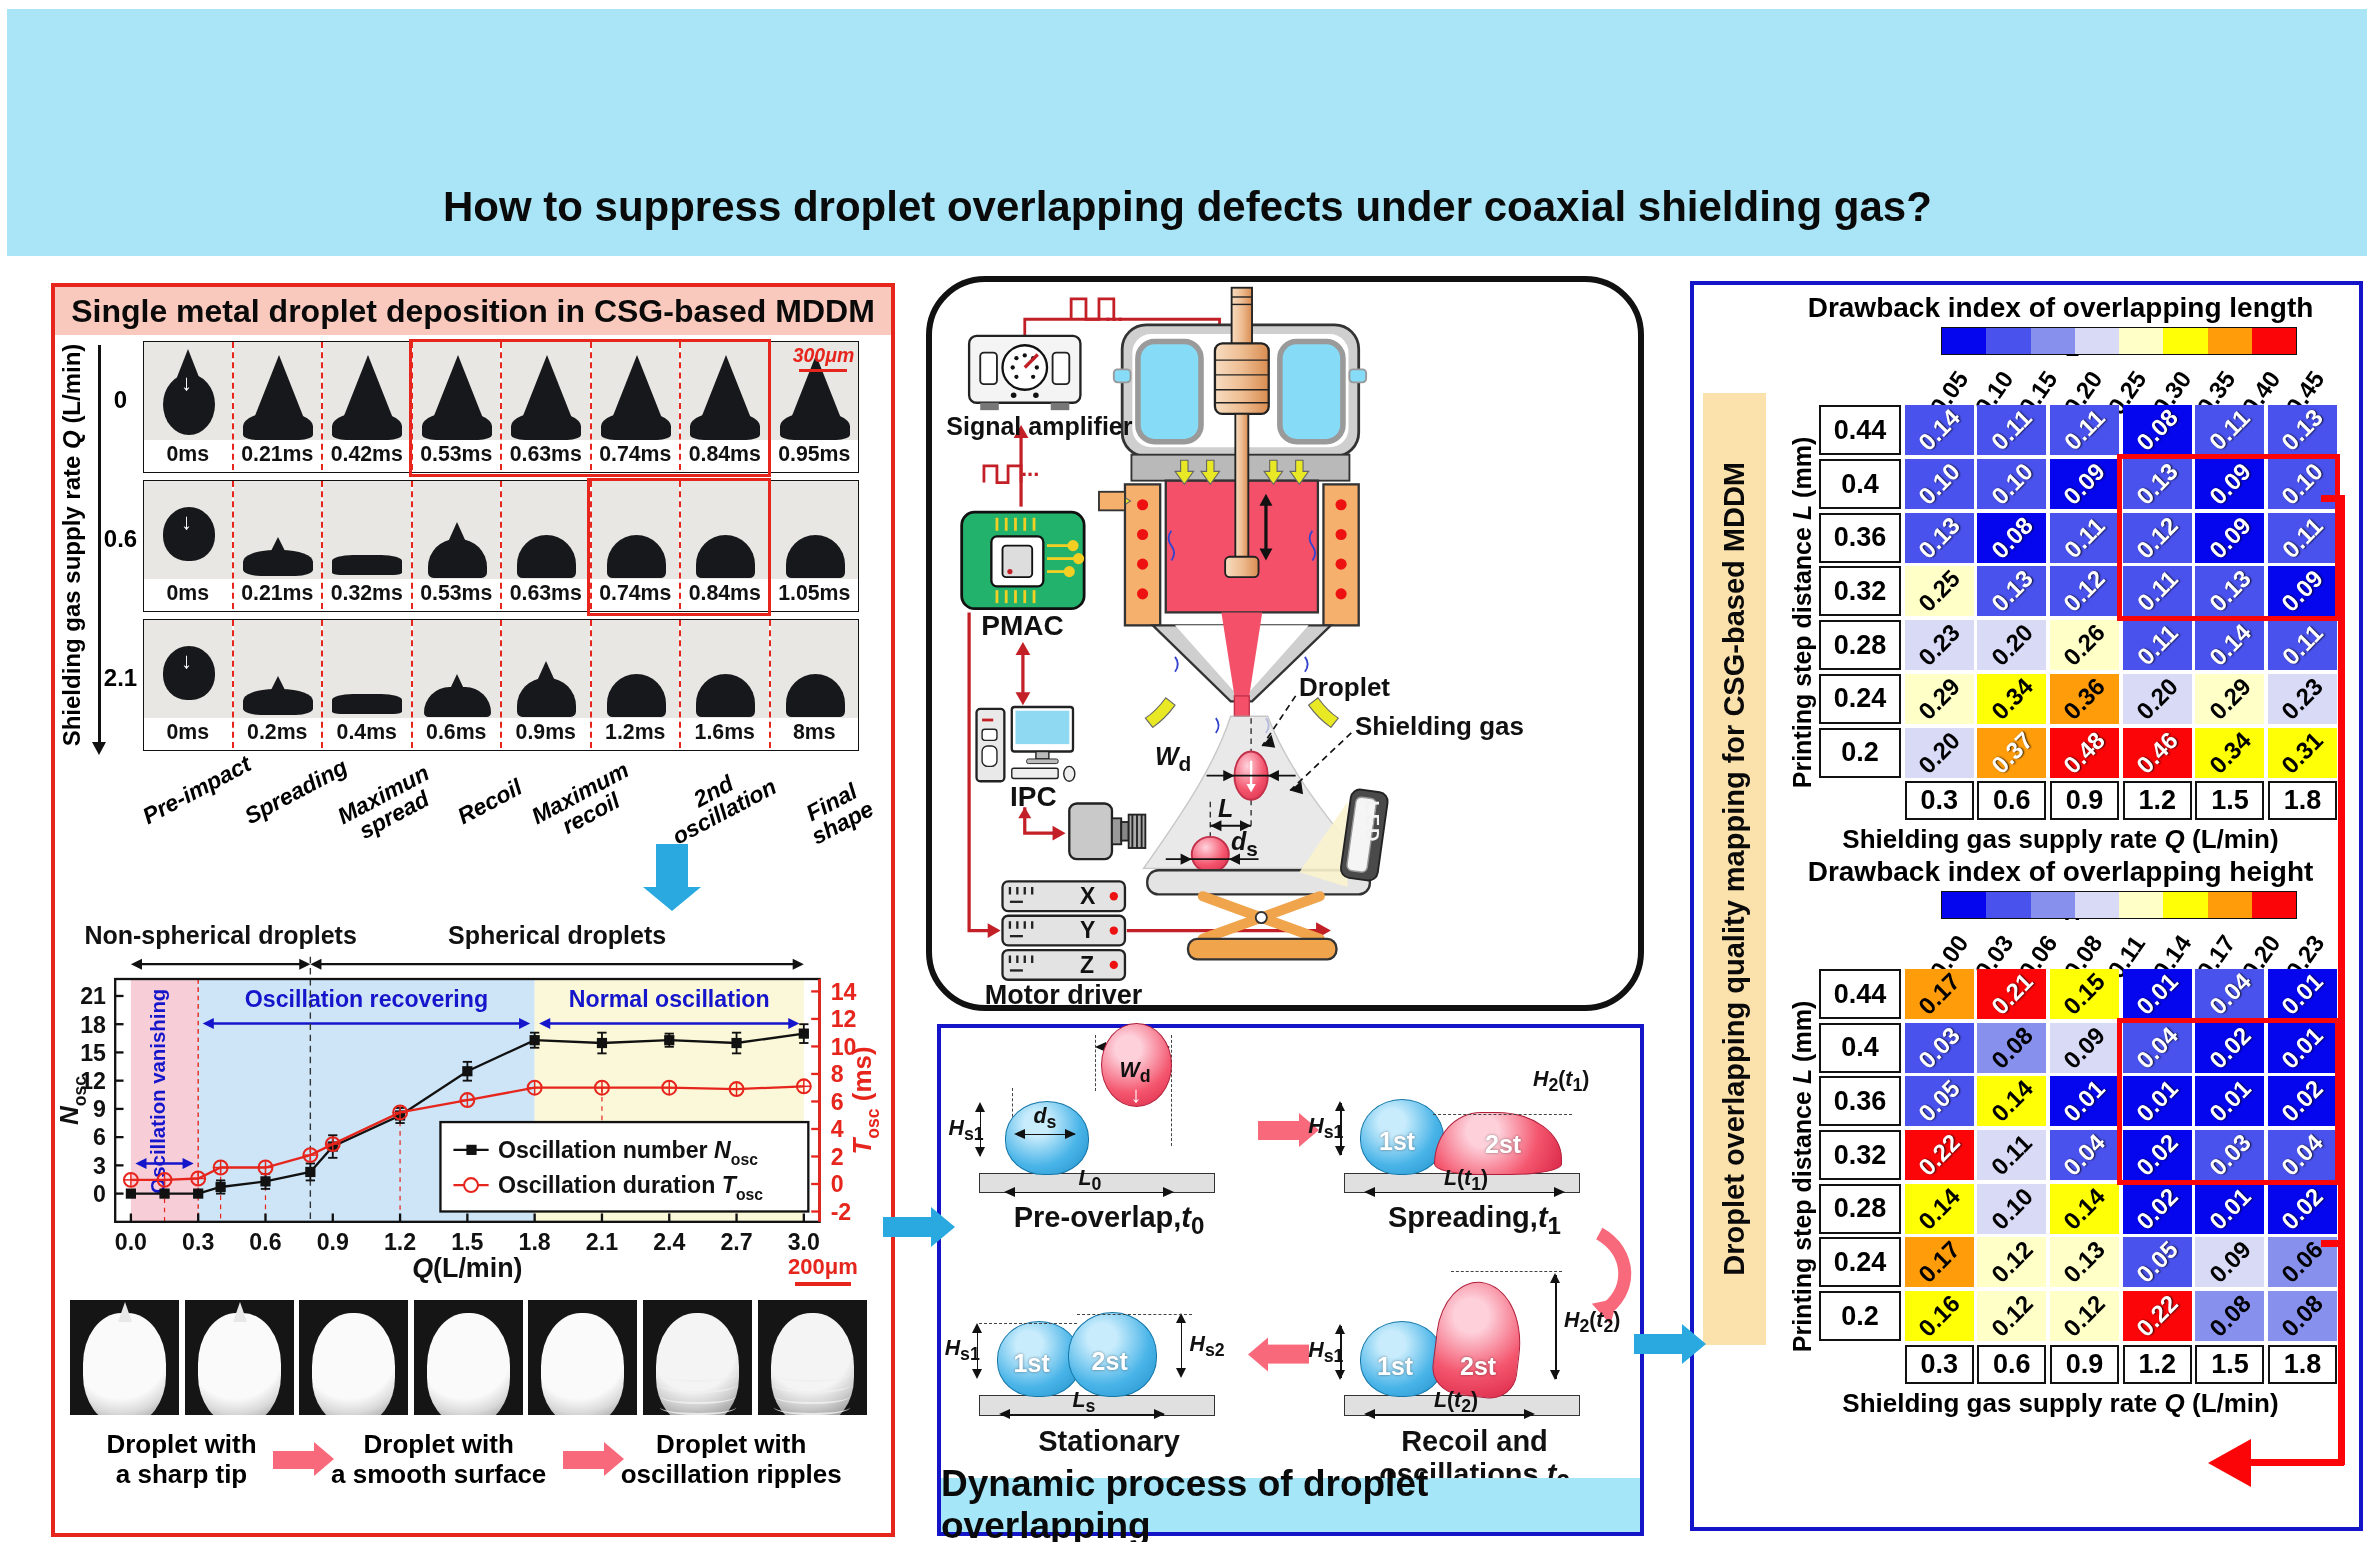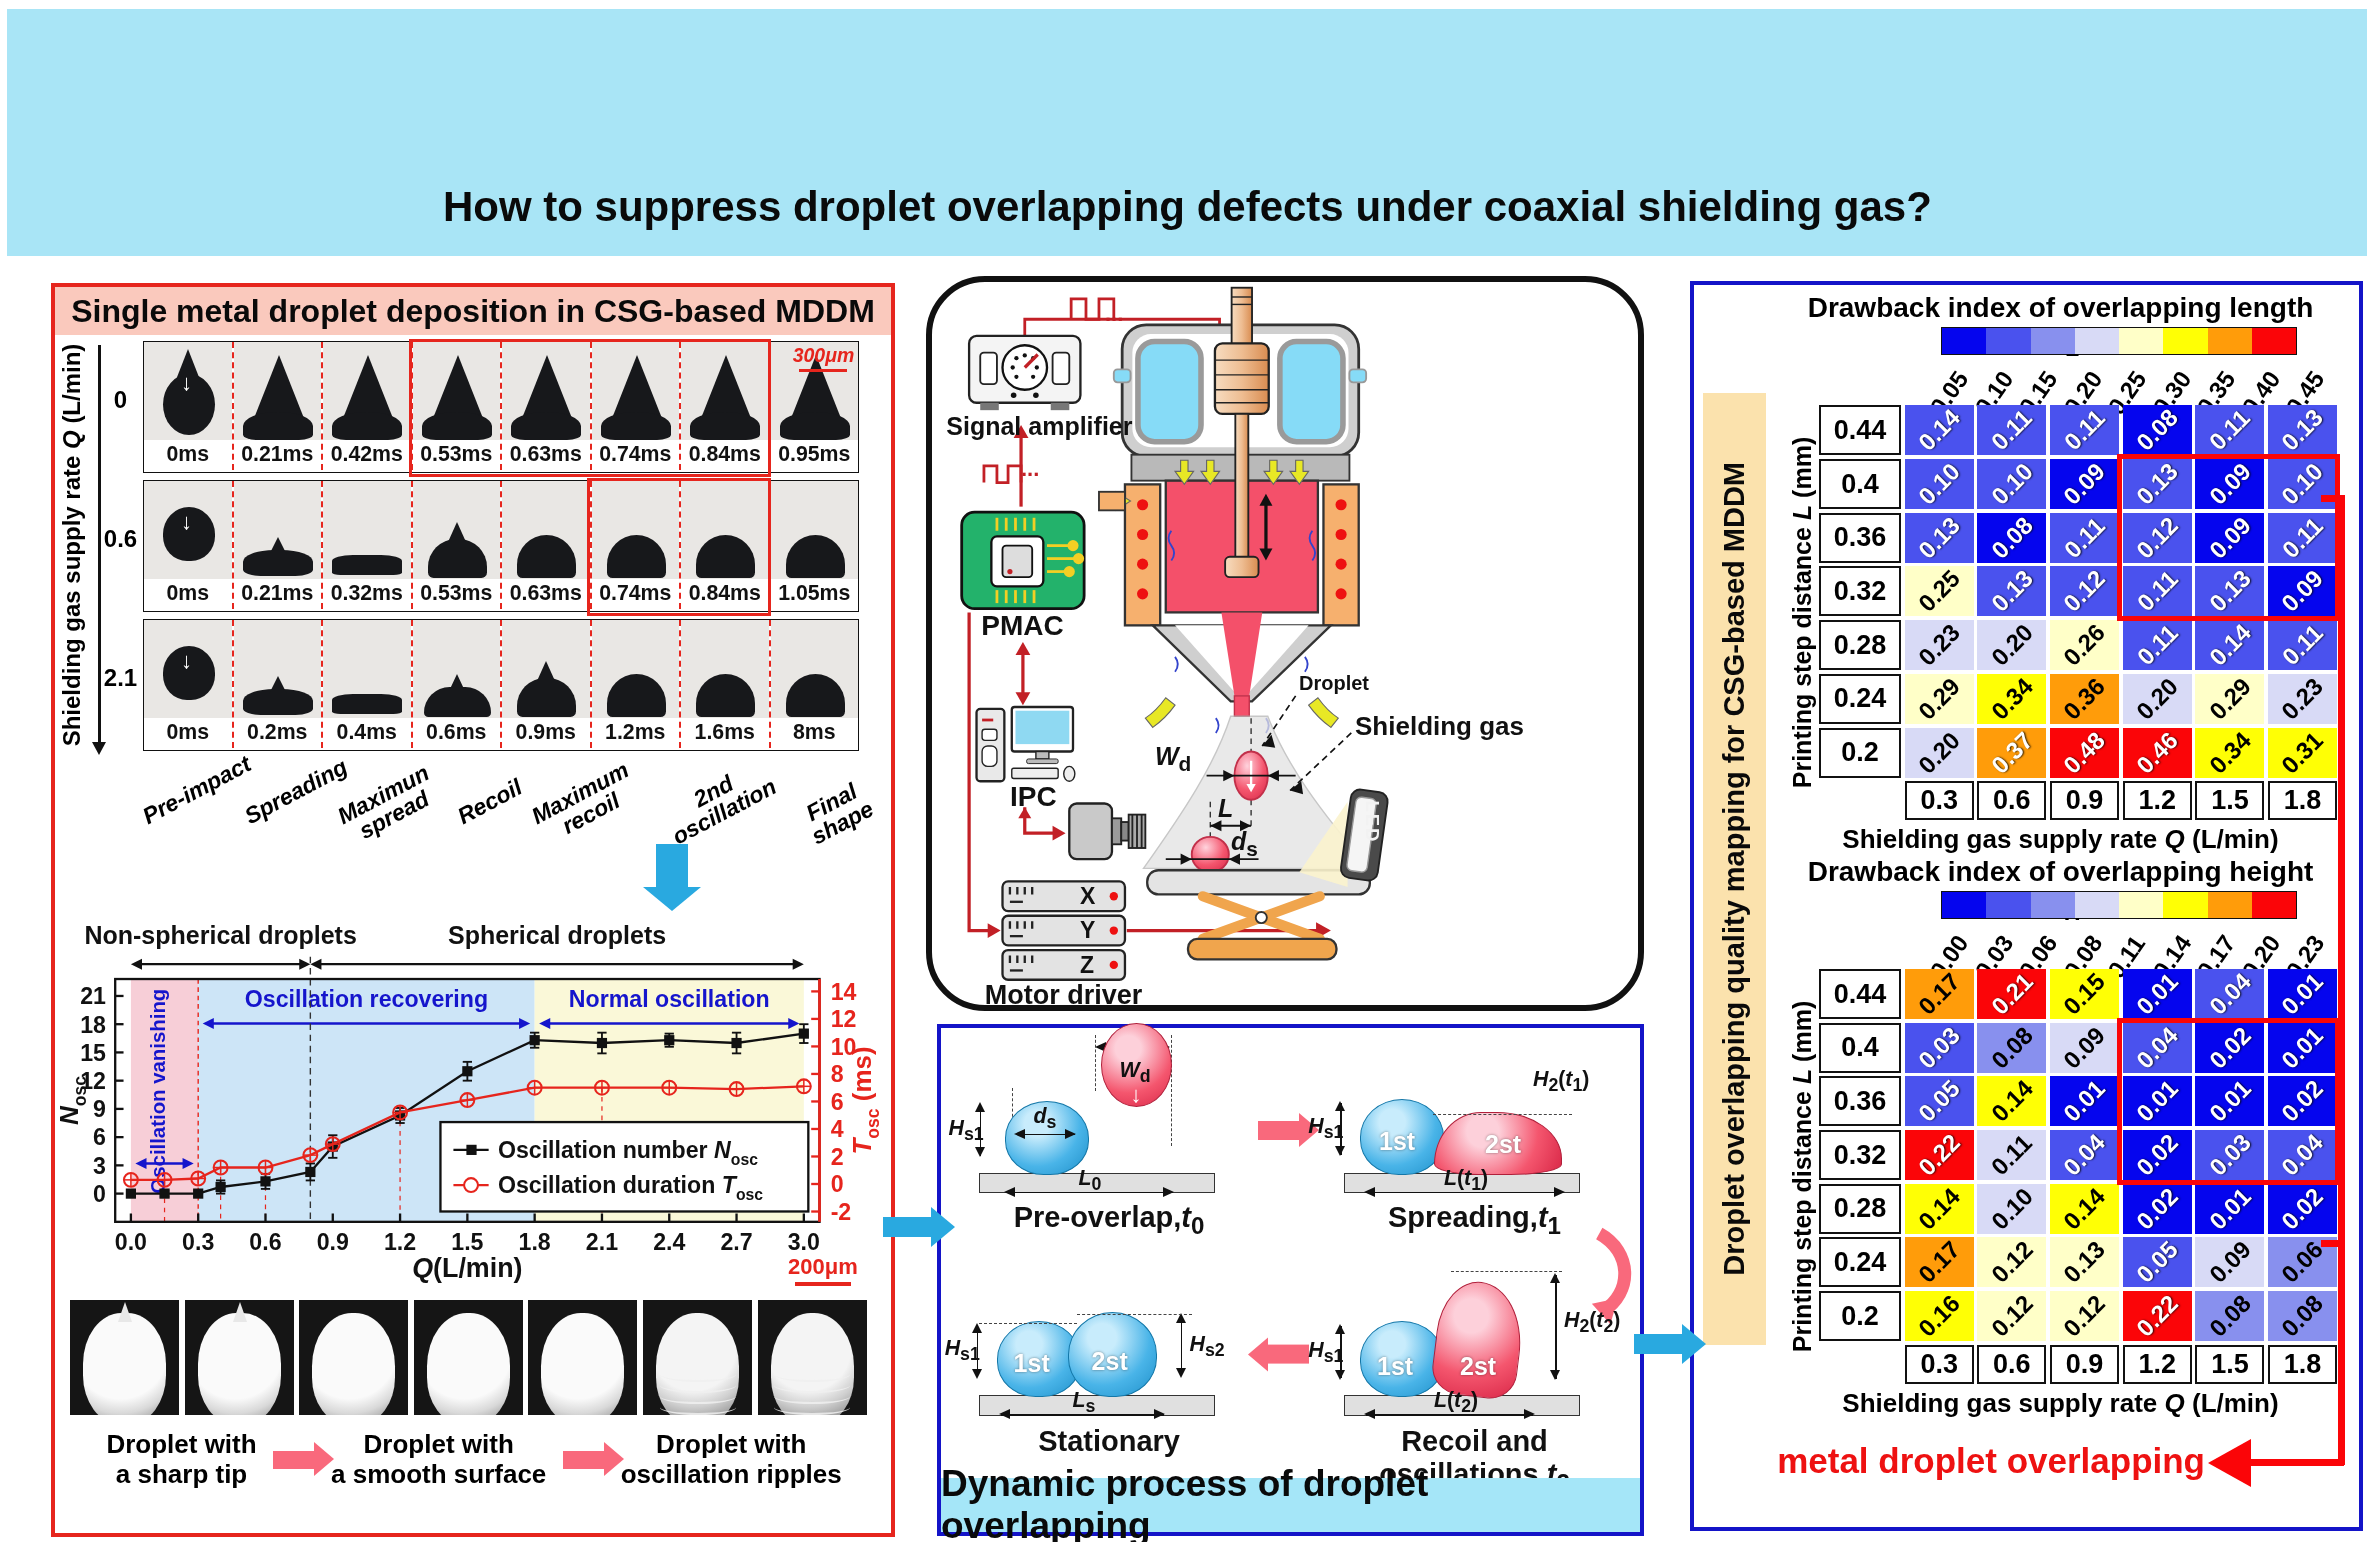--- a/index.html
+++ b/index.html
@@ -789,21 +789,21 @@
 
     <div class="mt-label" style="left:7.4px;top:130px;width:200px;text-align:center;font-size:25px;">Signal amplifier</div>
     <div class="mt-label" style="left:173px;top:18.6px;font-size:22px;color:#c22026;">...</div>
     <div class="mt-label" style="left:89px;top:174px;font-size:22px;color:#c22026;">...</div>
     <div class="mt-label" style="left:48px;top:328px;width:85px;text-align:center;font-size:28px;">PMAC</div>
     <div class="mt-label" style="left:78px;top:499px;font-size:28px;">IPC</div>
     <div class="mt-label" style="left:48px;top:698px;width:167px;text-align:center;font-size:27px;">Motor driver</div>
     <div class="mt-label" style="left:148px;top:601px;font-size:23px;">X</div>
     <div class="mt-label" style="left:148px;top:635px;font-size:23px;">Y</div>
     <div class="mt-label" style="left:148px;top:670px;font-size:23px;">Z</div>
-    <div class="mt-label" style="left:367px;top:390px;font-size:20px;">Droplet</div>
+    <div class="mt-label" style="left:367px;top:390px;font-size:26px;">Droplet</div>
     <div class="mt-label" style="left:423px;top:429px;font-size:26px;">Shielding gas</div>
     <div class="mt-label" style="left:223px;top:460px;font-size:25px;"><i>W</i><sub>d</sub></div>
     <div class="mt-label" style="left:286px;top:512px;font-size:25px;"><i>L</i></div>
     <div class="mt-label" style="left:299px;top:545px;font-size:25px;"><i>d</i><sub>s</sub></div>
     <div class="mt-label" id="lbl-led" style="left:419px;top:529px;">LED</div>
   </section>
 
   <section id="mid-bottom">
 
     <div class="stage" style="left:5.6px;top:5.6px;">
@@ -1242,18 +1242,17 @@
         </div>
         <div class="hm-xlabel">Shielding gas supply rate <i>Q</i> (L/min)</div>
       </div>
 
     <div class="conn" style="left:644px;top:210px;width:6.5px;height:970px;"></div>
     <div class="conn" style="left:627px;top:210px;width:18.6px;height:6.5px;"></div>
     <div class="conn" style="left:627px;top:955px;width:18.6px;height:6.5px;"></div>
     <div class="conn" style="left:557px;top:1174px;width:93px;height:6.5px;"></div>
     <div id="footer-arrowhead" style="left:514px;top:1154px;"></div>
     <div id="rp-footer">
-      <div>metal droplet overlapping</div>
     </div>
   </section>
 
 </div>
 
 
 </body></html>

